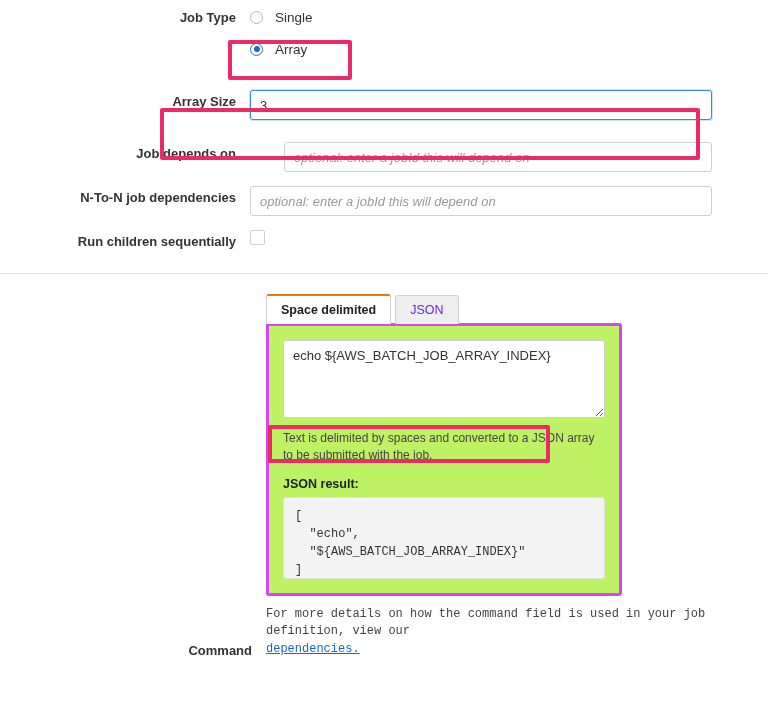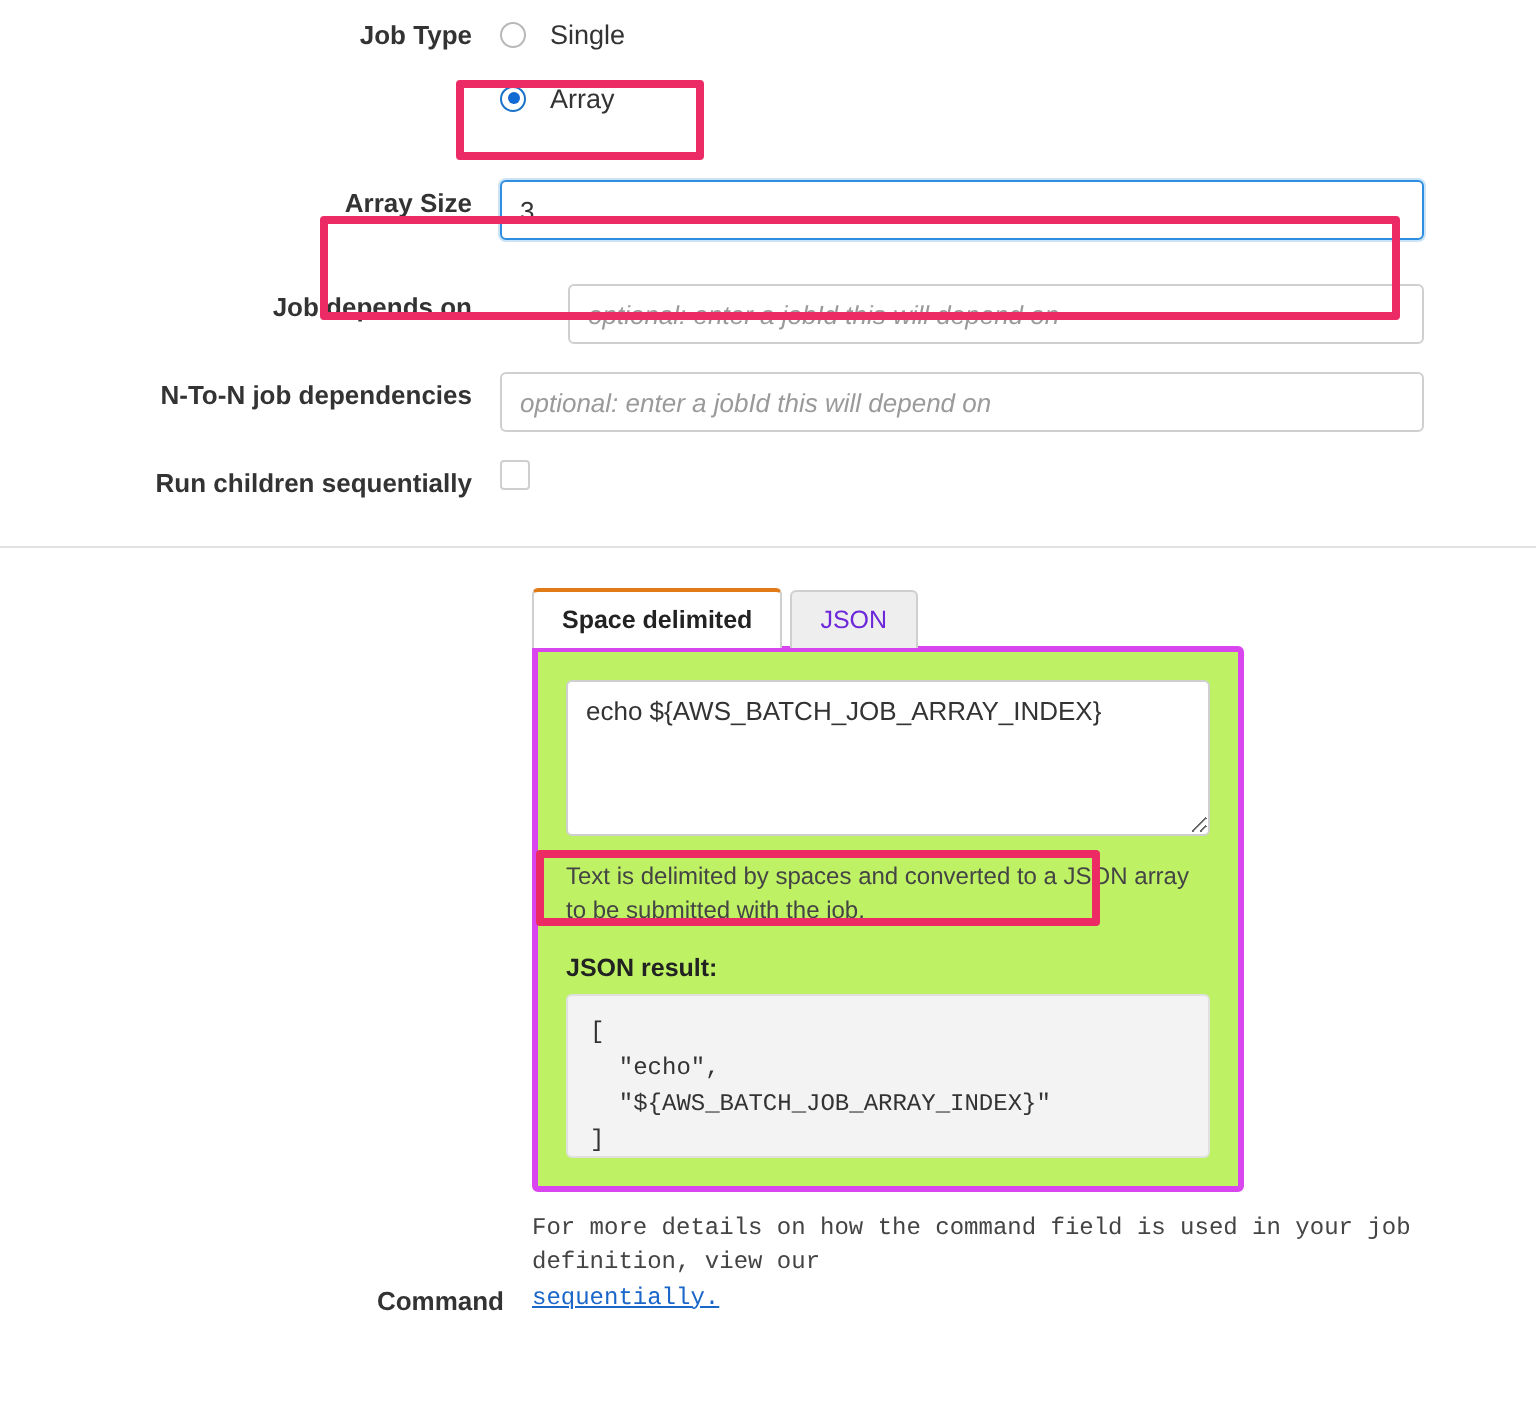--- a/index.html
+++ b/index.html
@@ -277,21 +277,21 @@
         <div class="help-text">Text is delimited by spaces and converted to a JSON array to be submitted with the job.</div>
         <div class="json-title">JSON result:</div>
         <div class="json-result">[
   "echo",
   "${AWS_BATCH_JOB_ARRAY_INDEX}"
 ]</div>
       </div>
       <div class="footer-note">
         <span>For more details on how the command field is used in your job definition, view our</span>
         <br>
-        <a href="#">sequentially.</a>
+        <a href="#">dependencies.</a>
       </div>
     </div>
   </div>
 
 </div>
 
 <div class="hl" id="hl-array"></div>
 <div class="hl" id="hl-arraysize"></div>
 <div class="hl" id="hl-command"></div>
 

